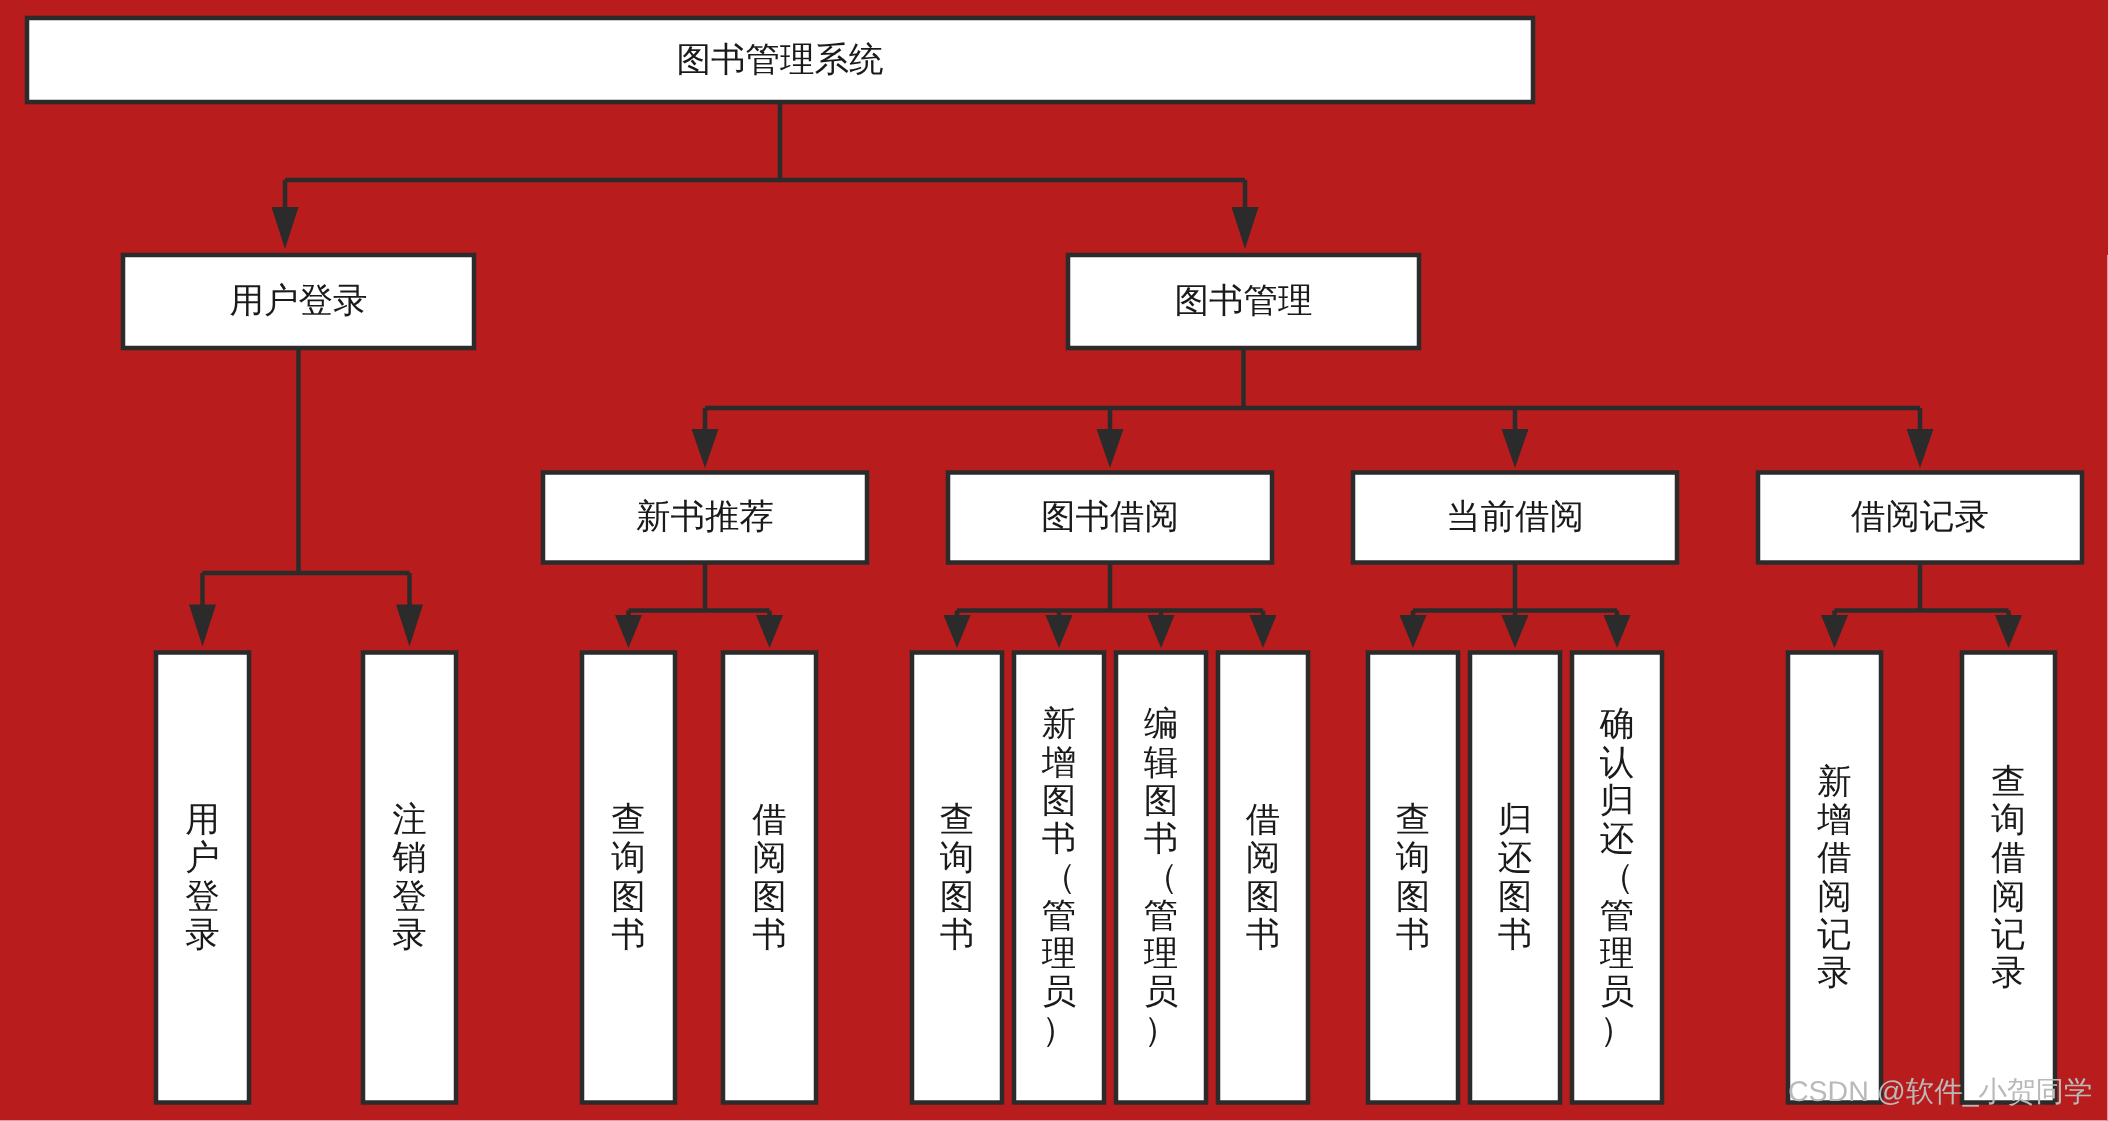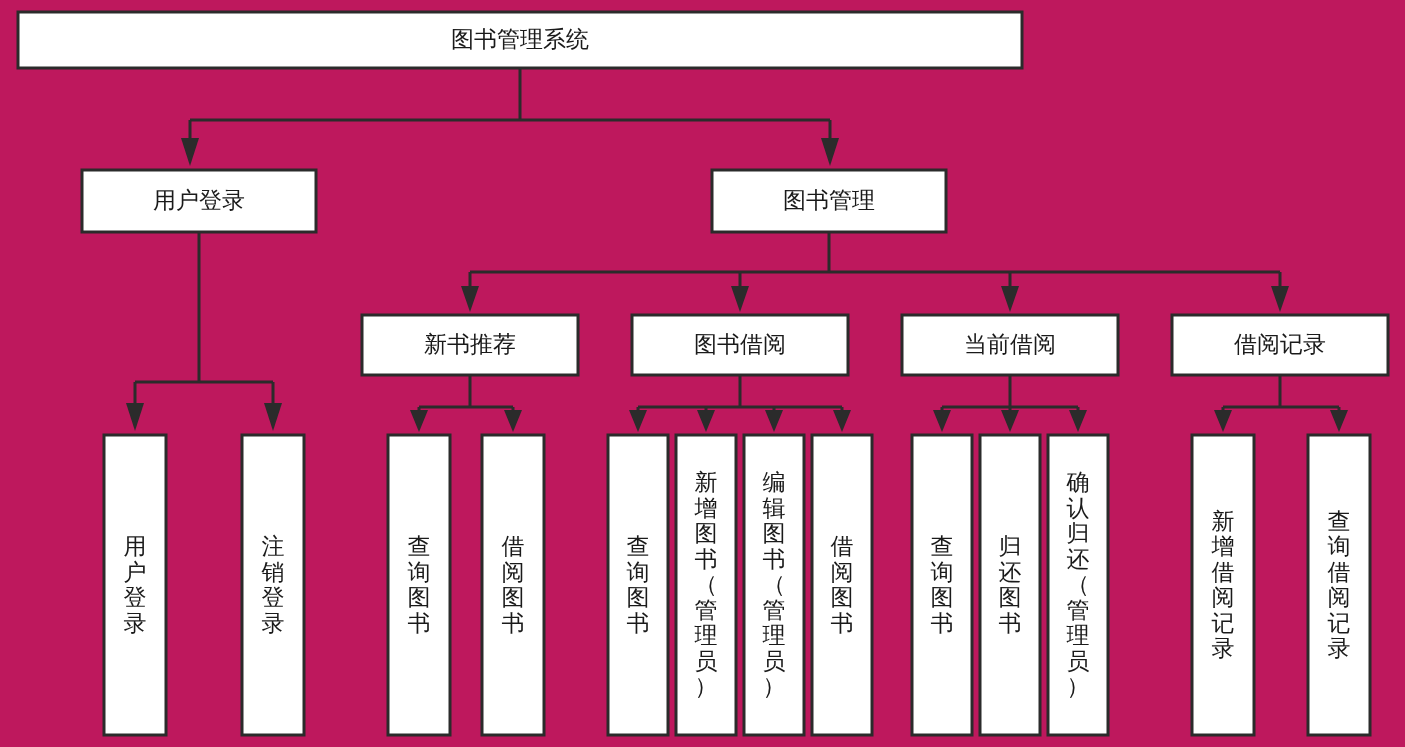--- a/index.html
+++ b/index.html
@@ -8,21 +8,21 @@
     padding: 0;
     background: #ffffff;
   }
   body {
     font-family: "Liberation Sans", "DejaVu Sans", sans-serif;
   }
   #diagram-root {
     position: relative;
     width: 1405px;
     height: 747px;
-    background: #be185d;
+    background: #b91c1c;
     overflow: hidden;
   }
   svg#flow-svg {
     position: absolute;
     top: 0;
     left: 0;
     width: 1405px;
     height: 747px;
     display: block;
   }
@@ -235,14 +235,15 @@
           <text class="node-label-vertical" x="1223"><tspan x="1223" y="528.5">新</tspan><tspan x="1223" y="554">增</tspan><tspan x="1223" y="579.5">借</tspan><tspan x="1223" y="605">阅</tspan><tspan x="1223" y="630.5">记</tspan><tspan x="1223" y="656">录</tspan></text>
         </g>
         <g>
           <rect class="node-rect" x="1308" y="435" width="62" height="300"></rect>
           <text class="node-label-vertical" x="1339"><tspan x="1339" y="528.5">查</tspan><tspan x="1339" y="554">询</tspan><tspan x="1339" y="579.5">借</tspan><tspan x="1339" y="605">阅</tspan><tspan x="1339" y="630.5">记</tspan><tspan x="1339" y="656">录</tspan></text>
         </g>
       </g>
 
   </svg>
 
+  <div class="watermark-text">CSDN @软件_小贺同学</div>
 
 </div>
 
 </body></html>

